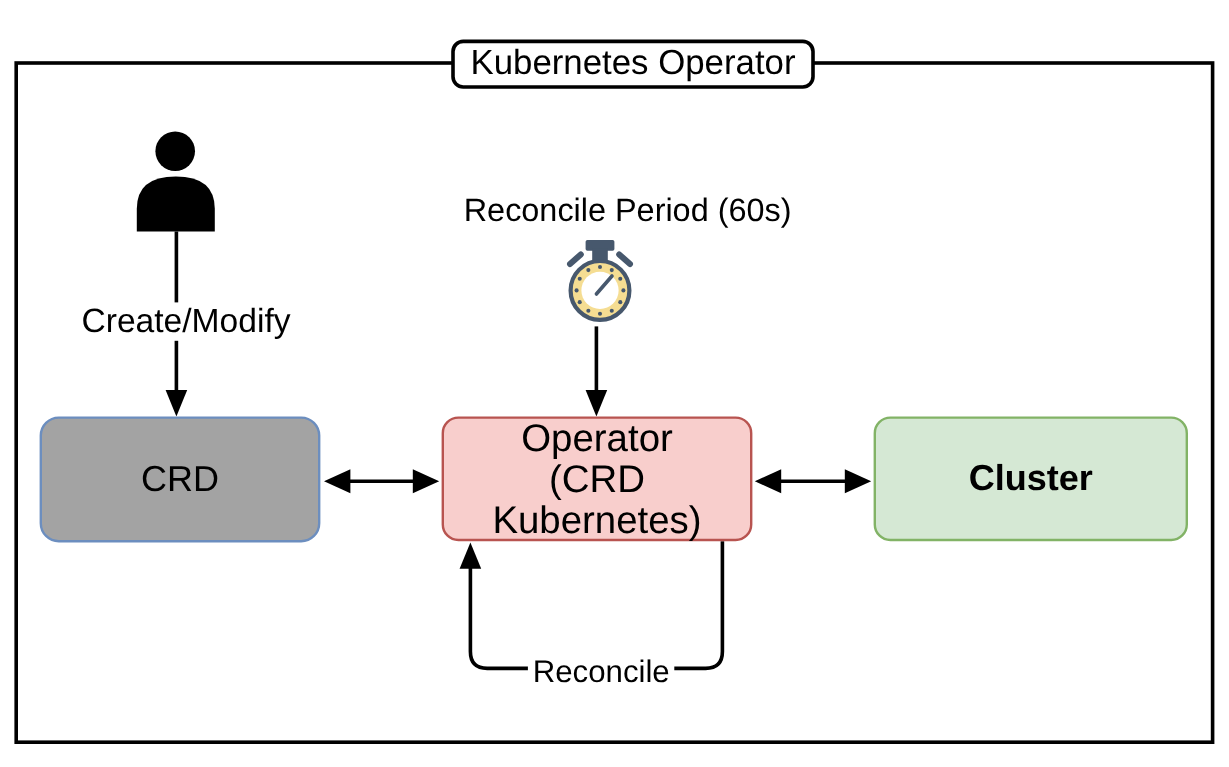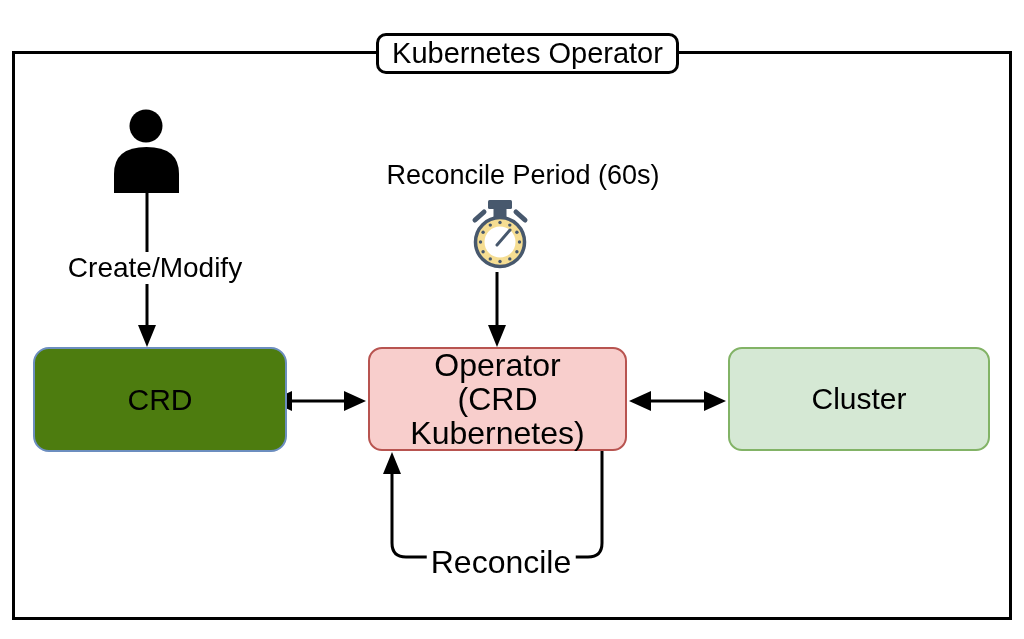--- a/index.html
+++ b/index.html
@@ -42,45 +42,46 @@
   }
   .node {
     position: absolute;
     box-sizing: border-box;
     display: flex; flex-direction: column;
     align-items: center; justify-content: center;
     text-align: center;
     z-index: 2;
   }
   .node-crd {
-    left: 33px; top: 347px; width: 254px; height: 105px;
-    background: #4d7c0f; border: 2px solid #6c8ebf; border-radius: 16px;
+    left: 33px; top: 347px; width: 234px; height: 105px;
+    background: #a3a3a3; border: 2px solid #6c8ebf; border-radius: 16px;
     font-size: 30px;
   }
   .node-operator {
     left: 368px; top: 347px; width: 259px; height: 104px;
     background: #f8cecc; border: 2px solid #b85450; border-radius: 14px;
     font-size: 32px; line-height: 34px;
   }
   .node-cluster {
     left: 728px; top: 347px; width: 262px; height: 104px;
     background: #d5e8d4; border: 2px solid #82b366; border-radius: 14px;
     font-size: 30px;
+    font-weight: bold;
   }
   .float-label {
     position: absolute;
     background: #ffffff;
     padding: 0 4px;
     white-space: nowrap;
     z-index: 2;
     transform: translateX(-50%);
   }
   .lbl-create-modify { left: 155px; top: 252px; font-size: 28px; }
   .lbl-reconcile-period { left: 523px; top: 160px; font-size: 27px; }
-  .lbl-reconcile { left: 501px; top: 544px; font-size: 32px; }
+  .lbl-reconcile { left: 501px; top: 544px; font-size: 26px; }
 </style>
 </head>
 <body>
 
 <div class="canvas">
 
   <div class="frame"></div>
 
   <div class="title-box">
     <span>Kubernetes Operator</span>

